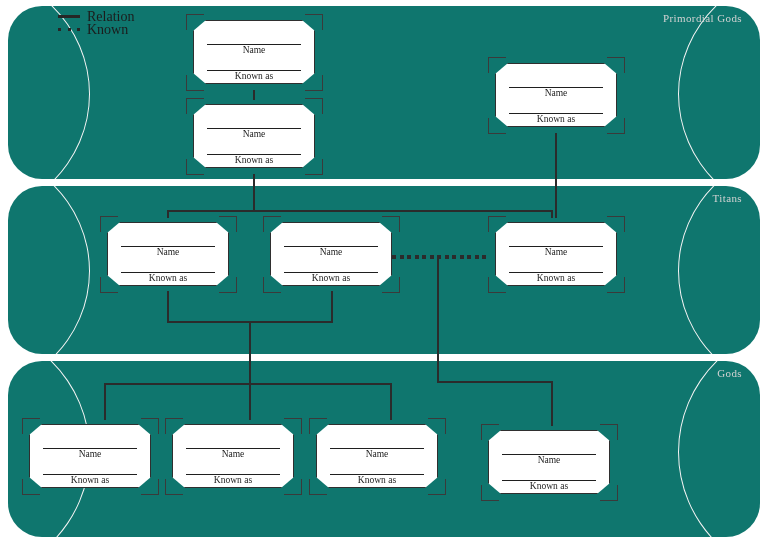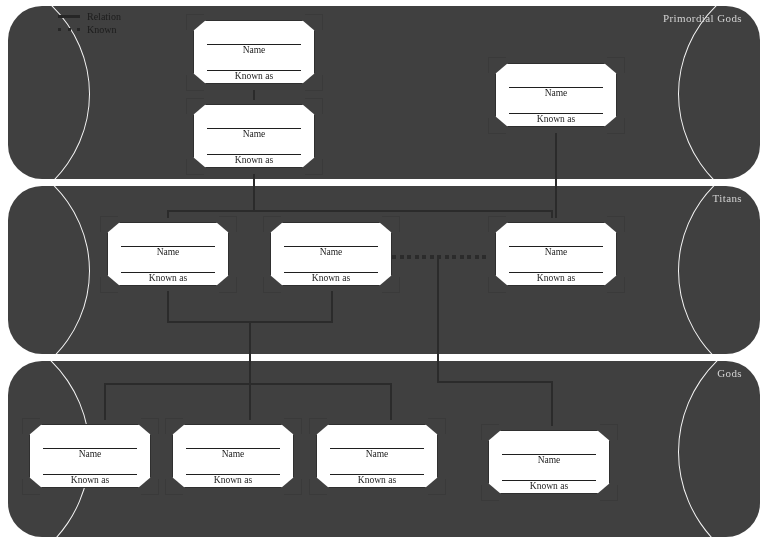--- a/index.html
+++ b/index.html
@@ -8,21 +8,21 @@
     background:#ffffff;
     font-family:"Liberation Serif", serif;
     overflow:hidden;
     position:relative;
   }
   #stage{position:absolute;left:0;top:0;width:768px;height:543px;}
 
   
   .band{
     position:absolute;
-    background:#404040;
+    background:#0f766e;
     border-radius:34px;
     overflow:hidden;
   }
   .band .arc-left,.band .arc-right{
     position:absolute;
     border:1.5px solid #f4f4f4;
     border-radius:50%;
     pointer-events:none;
   }
   .band-label{
@@ -97,21 +97,21 @@
   .cb.tr{right:0;top:0;}
   .cb.bl{left:0;bottom:0;}
   .cb.br{right:0;bottom:0;}
 
   
   #legend{position:absolute;left:58px;top:11px;}
   .lg-row{display:flex;align-items:center;height:11px;margin-bottom:2px;}
   .lg-solid{width:22px;height:2.5px;background:#262626;}
   .lg-dots{width:22px;display:flex;justify-content:space-between;}
   .lg-dots i{width:3px;height:3px;background:#262626;display:block;}
-  .lg-txt{margin-left:7px;font-size:10px;color:#1c1c1c;font-family:"Liberation Serif", serif;white-space:nowrap;}
+  .lg-txt{margin-left:7px;font-size:14px;color:#1c1c1c;font-family:"Liberation Serif", serif;white-space:nowrap;}
 </style>
 </head>
 <body>
 
 <div id="stage">
 
   <div class="band" style="left:8px;top:6px;width:752px;height:173px;">
     <div class="arc-left" style="left:-180px;top:-38px;width:260px;height:250px;"></div>
     <div class="arc-right" style="right:-180px;top:-38px;width:260px;height:250px;"></div>
     <div class="band-label">Primordial Gods</div>

